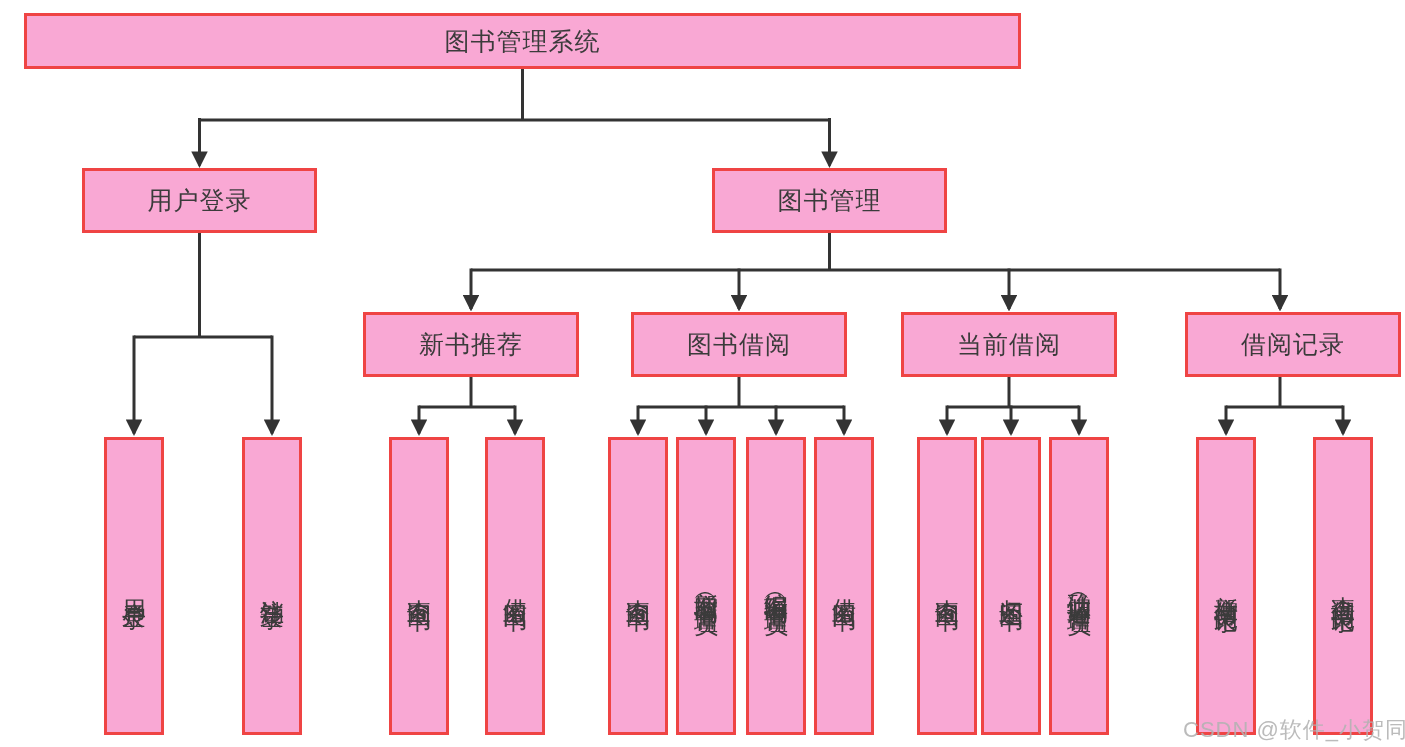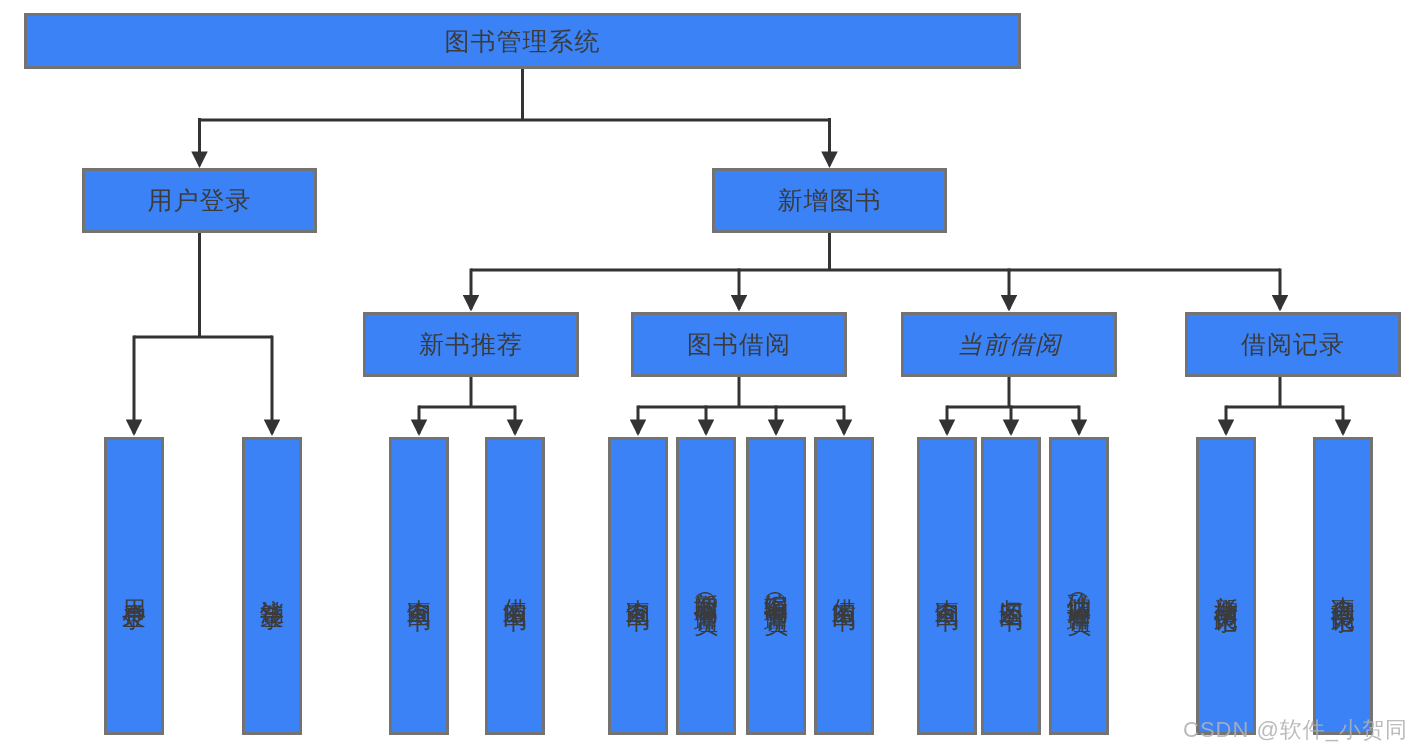--- a/index.html
+++ b/index.html
@@ -15,22 +15,22 @@
 
   .wires {
     position: absolute;
     left: 0; top: 0;
     z-index: 0;
   }
 
   .box {
     position: absolute;
     box-sizing: border-box;
-    border: 3px solid #737373;
-    background: #3b82f6;
+    border: 3px solid #ef4444;
+    background: #f9a8d4;
     color: #3b3b3b;
     display: flex;
     align-items: center;
     justify-content: center;
     z-index: 1;
   }
 
   .hbox {
     font-size: 25px;
     letter-spacing: 1px;
@@ -107,25 +107,25 @@
       <path d="M1280,375 V407"></path>
       <path d="M1226,407 H1343"></path>
       <path d="M1226,405.5 V433.5" marker-end="url(#ah)"></path>
       <path d="M1343,405.5 V433.5" marker-end="url(#ah)"></path>
     </g>
   </svg>
 
   <div class="box hbox" style="left:24px; top:13px; width:997px; height:56px;">图书管理系统</div>
 
   <div class="box hbox" style="left:82px; top:168px; width:235px; height:65px;">用户登录</div>
-  <div class="box hbox" style="left:712px; top:168px; width:235px; height:65px;">新增图书</div>
+  <div class="box hbox" style="left:712px; top:168px; width:235px; height:65px;">图书管理</div>
 
   <div class="box hbox" style="left:363px; top:312px; width:216px; height:65px;">新书推荐</div>
   <div class="box hbox" style="left:631px; top:312px; width:216px; height:65px;">图书借阅</div>
-  <div class="box hbox" style="left:901px; top:312px; width:216px; height:65px;font-style:italic;">当前借阅</div>
+  <div class="box hbox" style="left:901px; top:312px; width:216px; height:65px;">当前借阅</div>
   <div class="box hbox" style="left:1172px; top:312px; width:216px; height:65px;margin-left:13px;">借阅记录</div>
 
   <div class="box vbox" style="left:104px; top:437px; width:60px; height:298px;">用户登录</div>
   <div class="box vbox" style="left:242px; top:437px; width:60px; height:298px;">注销登录</div>
 
   <div class="box vbox" style="left:389px; top:437px; width:60px; height:298px;">查询图书</div>
   <div class="box vbox" style="left:485px; top:437px; width:60px; height:298px;">借阅图书</div>
 
   <div class="box vbox" style="left:608px; top:437px; width:60px; height:298px;">查询图书</div>
   <div class="box vbox" style="left:676px; top:437px; width:60px; height:298px;">新增图书（管理员）</div>

